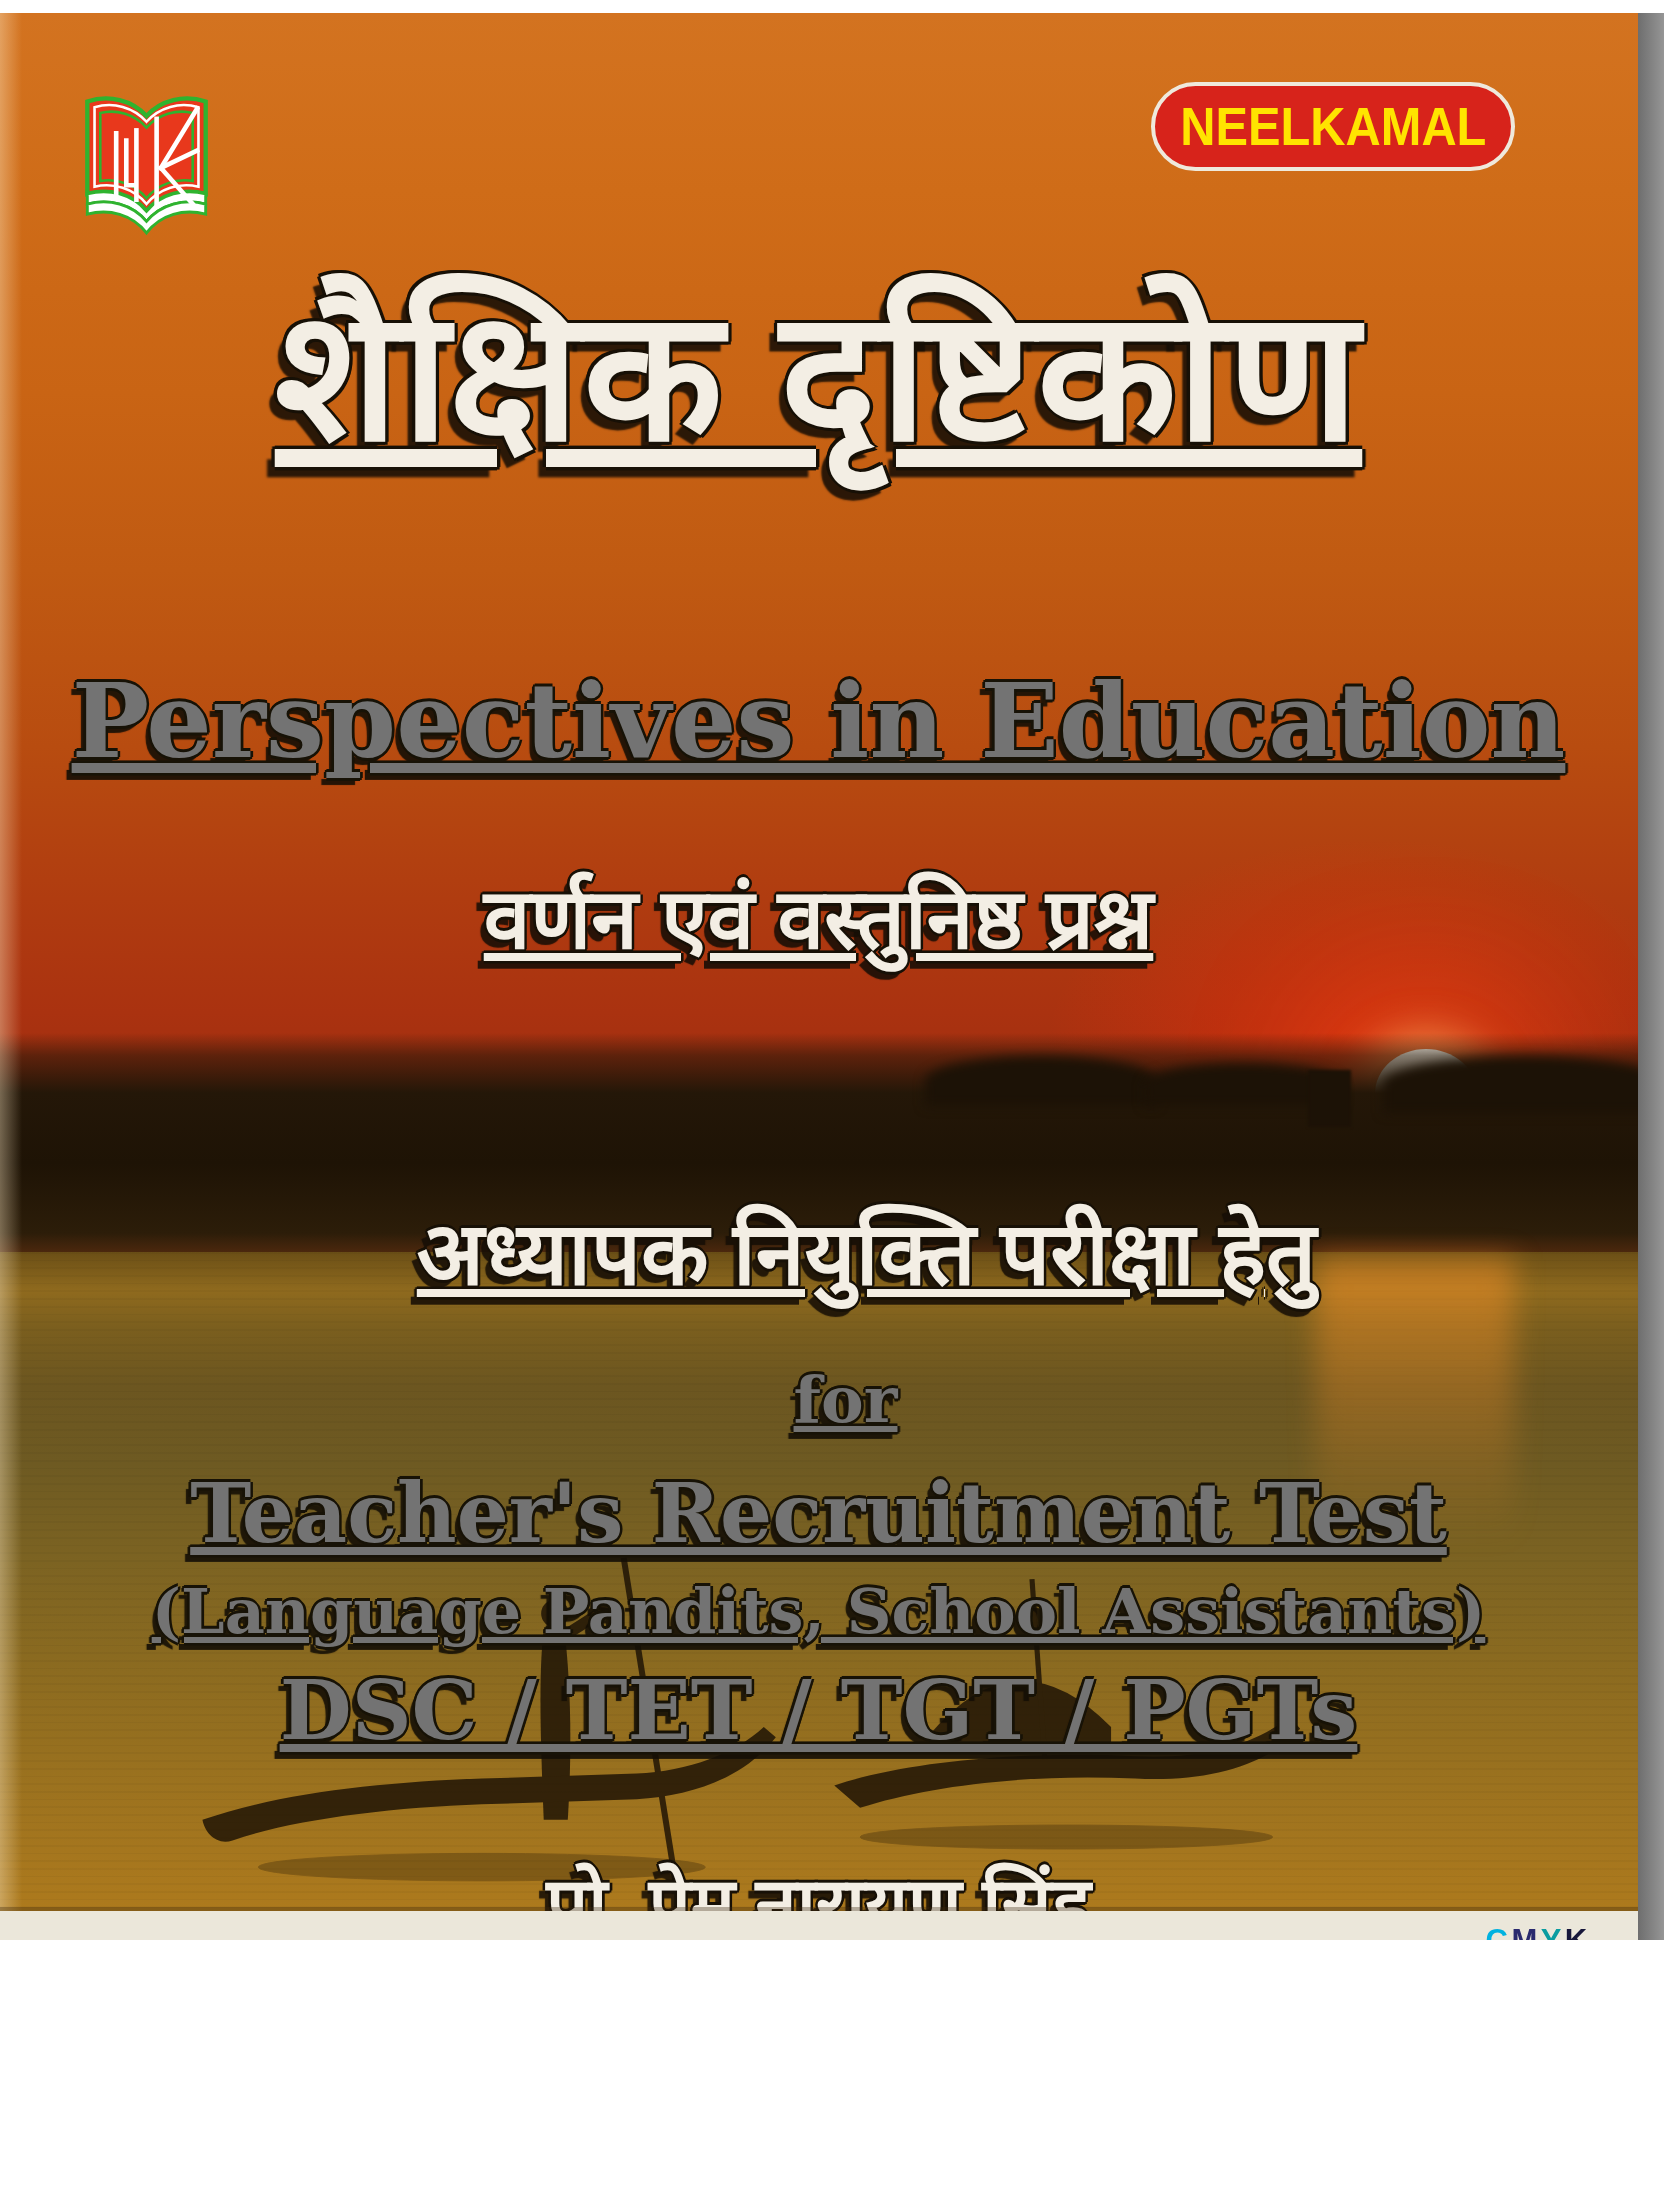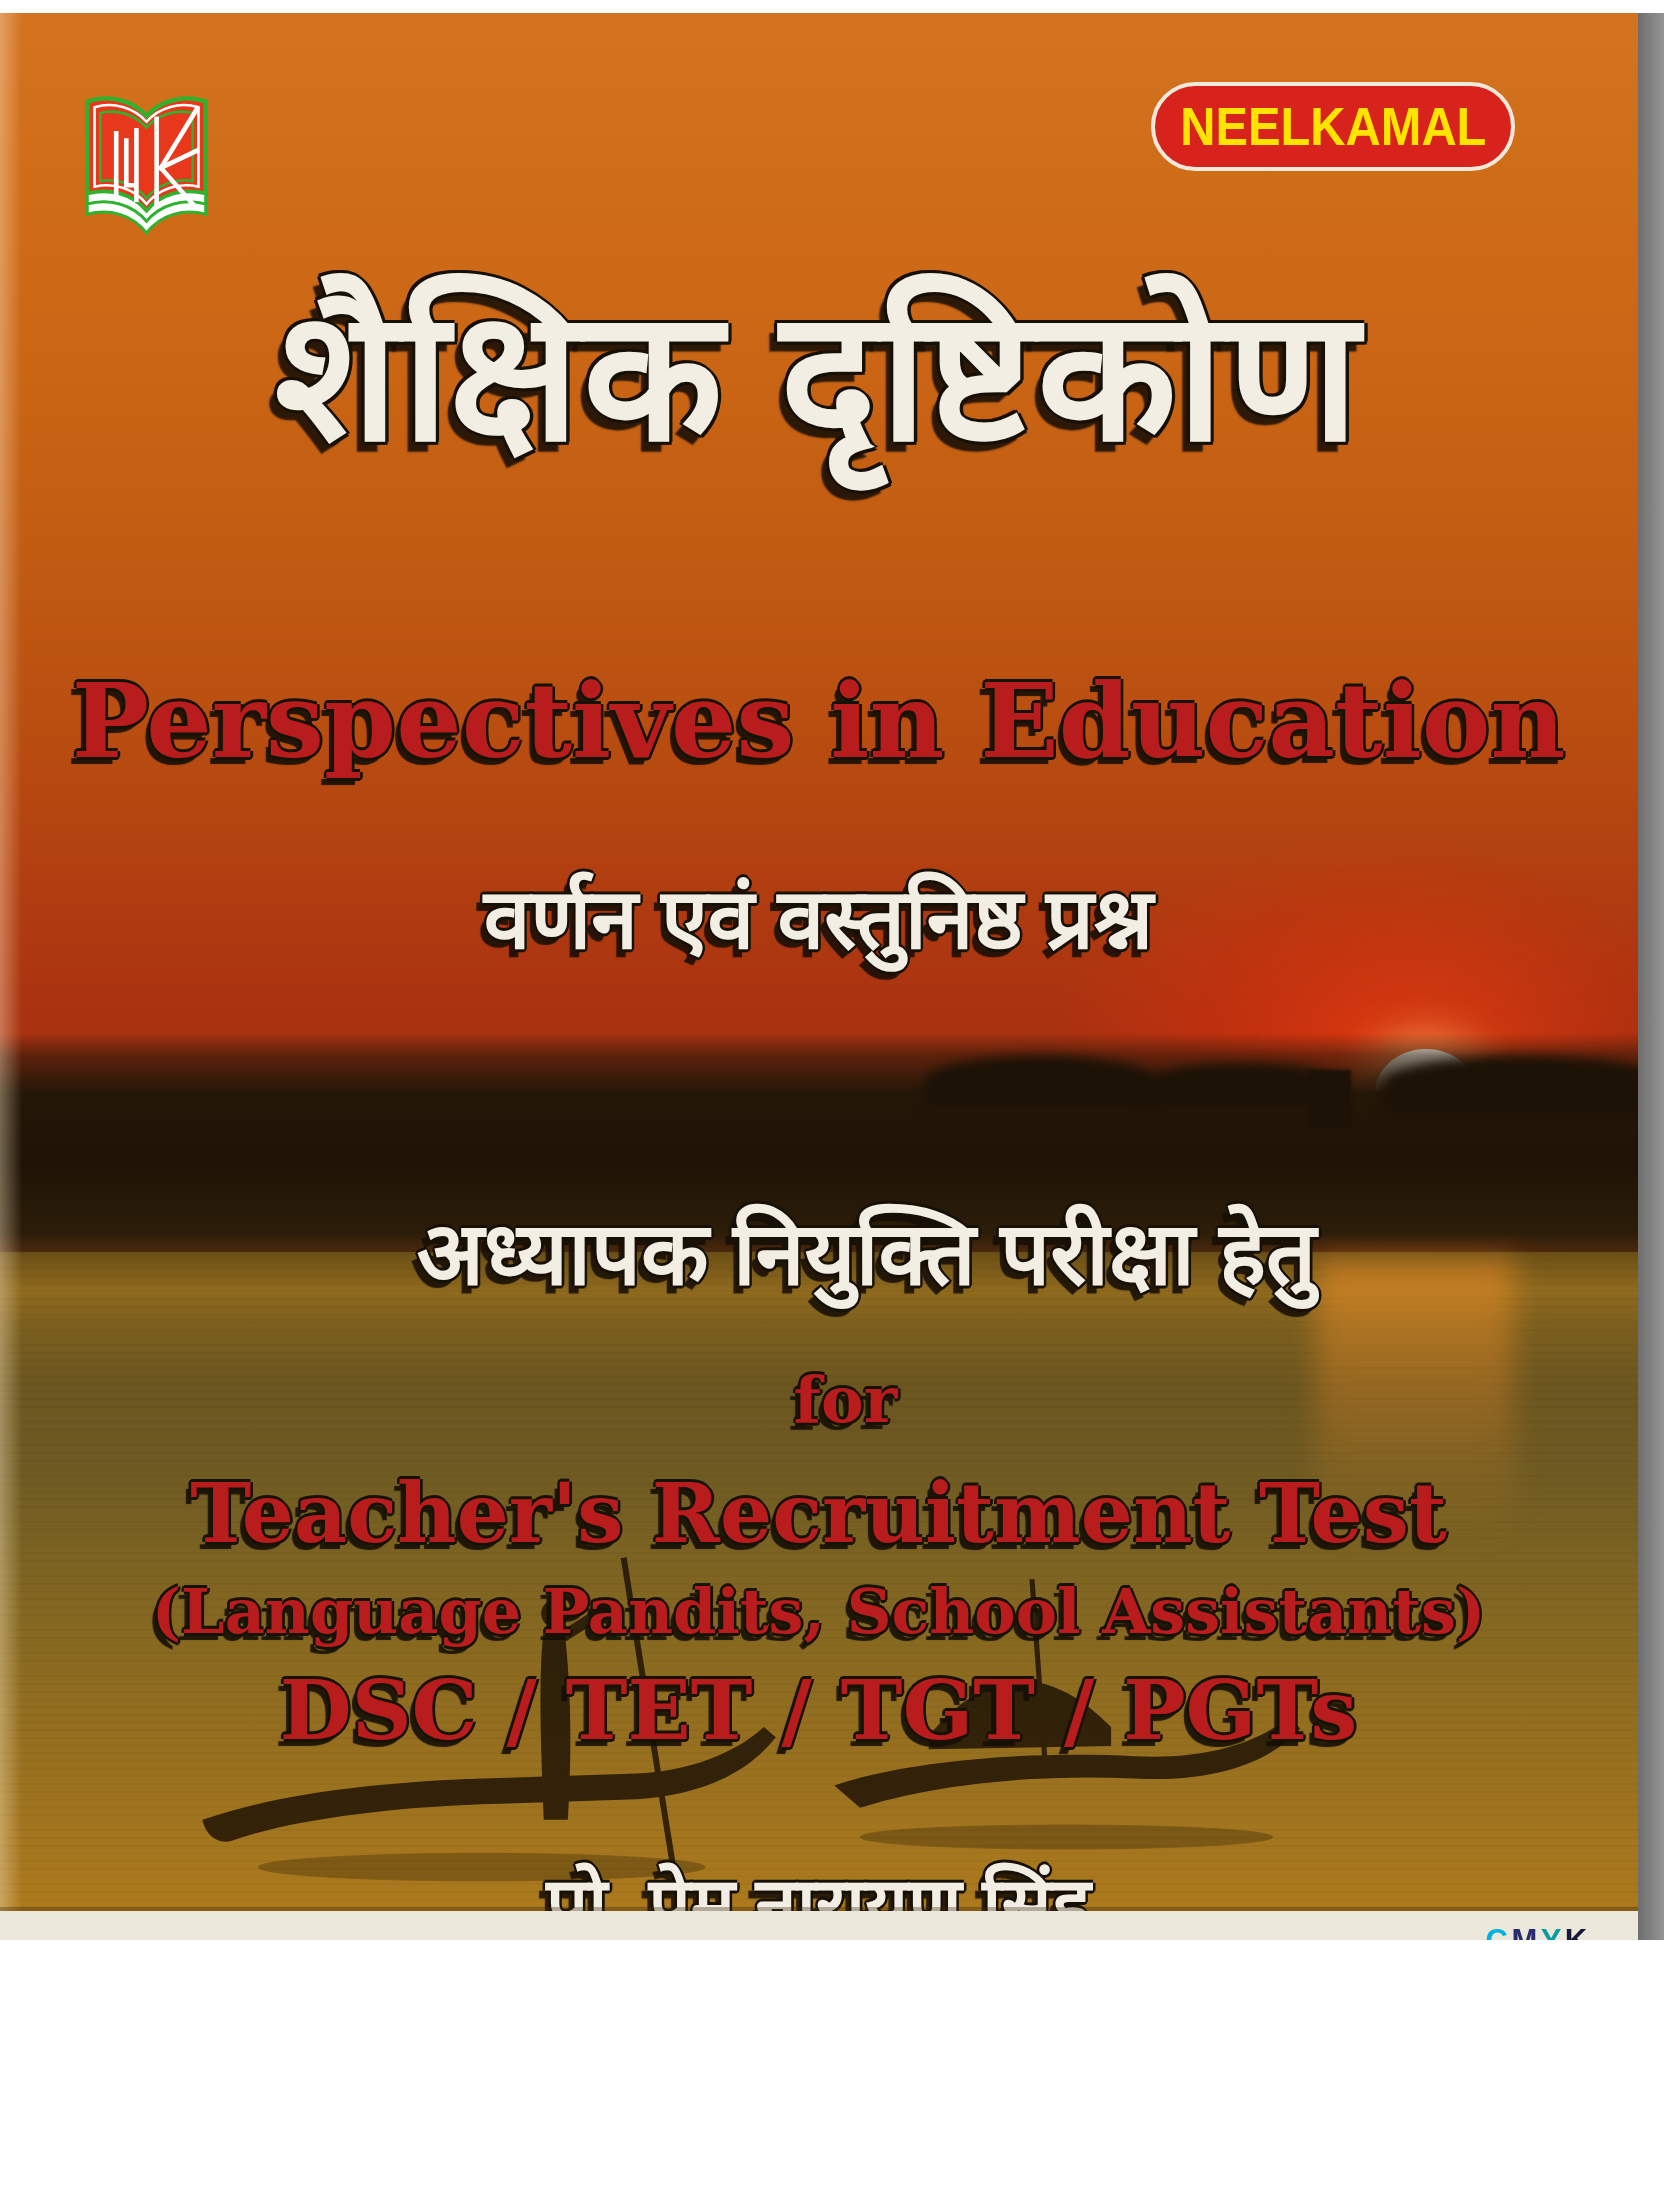--- a/index.html
+++ b/index.html
@@ -42,25 +42,25 @@
   .edge-right{right:0;top:0;width:27.5px;height:2203px;
     background:linear-gradient(to right,#6e6e6e,#979797);}
   .edge-bottom{left:0;right:27.5px;bottom:0;height:29px;background:#ebe7da;overflow:hidden;}
   .edge-bottom-shadow{left:0;right:27.5px;bottom:29px;height:4.3px;background:rgba(60,40,15,.35);}
   .cmyk{position:absolute;right:47px;top:12px;font-size:31px;font-weight:bold;
     font-family:"Liberation Sans",sans-serif;letter-spacing:3.4px;}
   .cmyk span{display:inline-block;}
   .c-c{color:#00b2e0;} .c-m{color:#2a2a6e;} .c-y{color:#0a9ca0;} .c-k{color:#17173a;}
 
   
-  .line{left:0;width:1637px;text-align:center;white-space:nowrap;}
+  .line{left:0;width:1637px;text-align:center;white-space:nowrap;text-decoration:underline;}
   .white-hi{color:#f3eee4;font-weight:bold;
     text-shadow:2.6px 0 0 #171006,-2.6px 0 0 #171006,0 2.6px 0 #171006,0 -2.6px 0 #171006,
       1.7px 1.7px 0 #171006,-1.7px -1.7px 0 #171006,-6px 7.7px 0.9px rgba(22,14,6,.88);}
-  .yellow-en{color:#b91c1c;font-weight:bold;font-family:"DejaVu Serif","Liberation Serif",serif;
+  .yellow-en{color:#737373;font-weight:bold;font-family:"DejaVu Serif","Liberation Serif",serif;
     text-shadow:2.6px 0 0 #171206,-2.6px 0 0 #171206,0 2.6px 0 #171206,0 -2.6px 0 #171206,
       1.7px 1.7px 0 #171206,-1.7px -1.7px 0 #171206,-5.2px 6.9px 0.9px rgba(20,14,6,.9);}
   .t-hindi-title{top:231px;font-size:182px;letter-spacing:3.4px;
     text-shadow:3.4px 0 0 #171006,-3.4px 0 0 #171006,0 3.4px 0 #171006,0 -3.4px 0 #171006,
       2.6px 2.6px 0 #171006,-2.6px -2.6px 0 #171006,-7.7px 10.3px 1.7px rgba(22,14,6,.88);}
   .t-english-title{top:647px;font-size:103px;}
   .t-hindi-sub{top:845px;font-size:84px;}
   .t-english-sub{top:991px;font-size:71px;}
   .t-purpose{top:1177px;font-size:88px;padding-left:48px;}
   .t-for{top:1349px;font-size:64px;padding-left:27px;}

